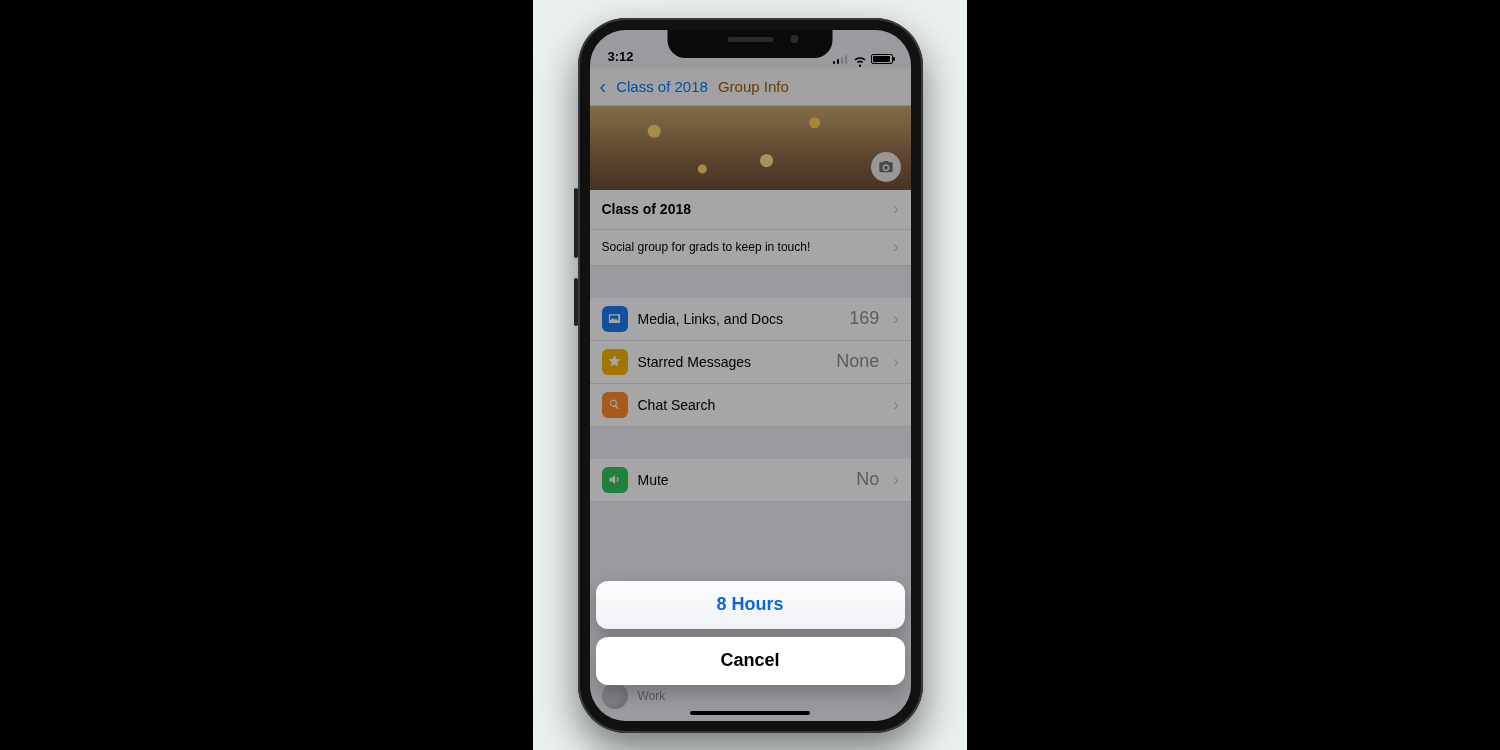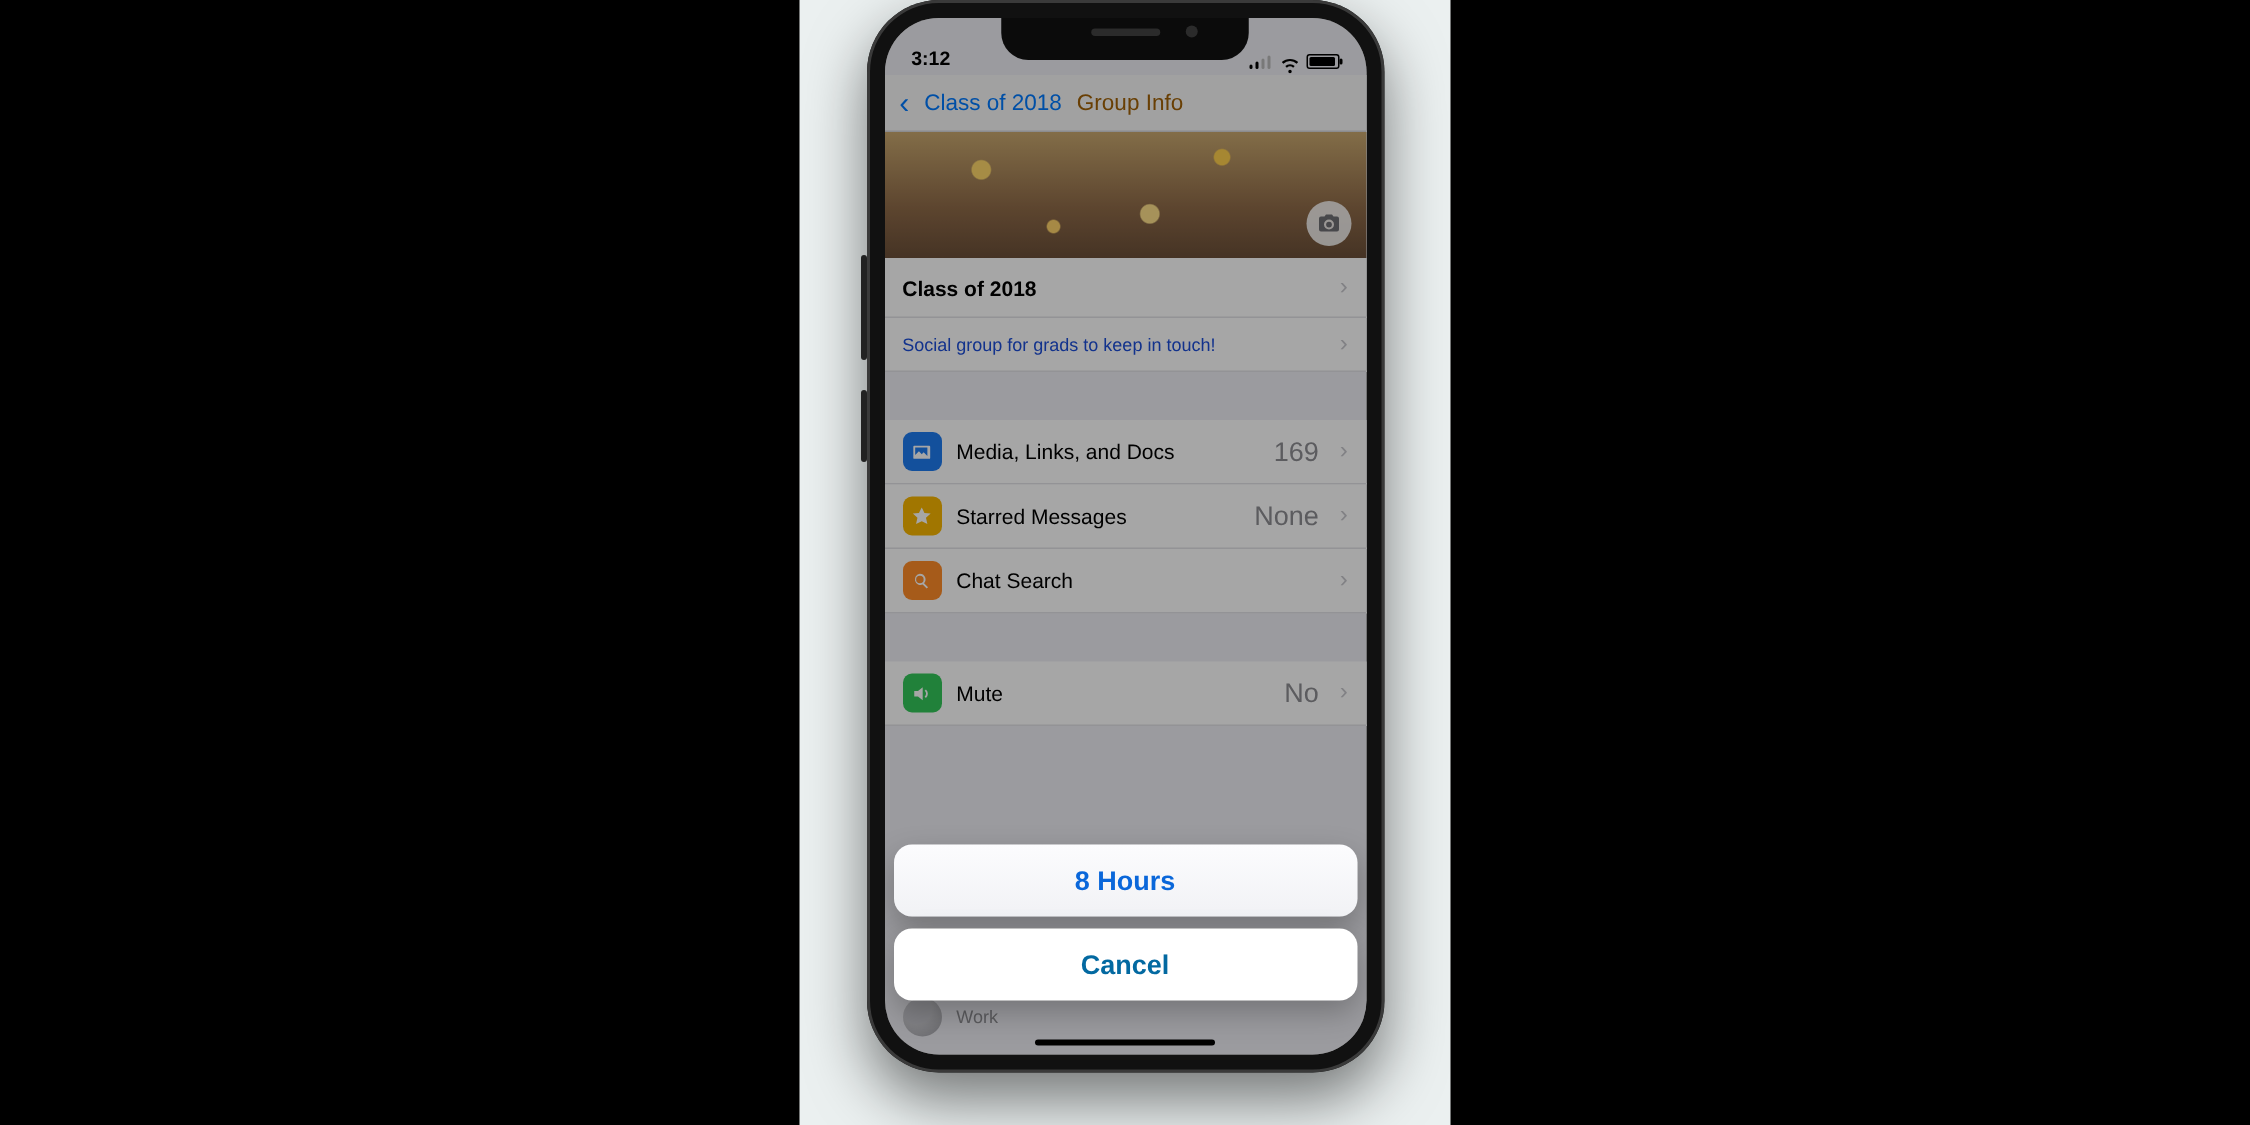--- a/index.html
+++ b/index.html
@@ -4,20 +4,21 @@
 <style>
   * { box-sizing: border-box; margin: 0; padding: 0; }
   html, body { width: 1500px; height: 750px; }
   body { background: #000; display: flex; align-items: center; justify-content: center; font-family: -apple-system, "Helvetica Neue", Helvetica, Arial, sans-serif; }
 
   .stage {
     width: 434px;
     height: 750px;
     background: #ebf0f0;
     display: flex;
+    align-items: center;
     justify-content: center;
     position: relative;
   }
 
   .phone {
     width: 345px;
     height: 715px;
     background: #111;
     border-radius: 48px;
     padding: 12px;
@@ -126,21 +127,21 @@
     min-height: 36px;
     background: #fff;
     border-bottom: 1px solid #e2e2e6;
     display: flex; align-items: center;
     padding: 8px 12px;
     gap: 10px;
     font-size: 14px;
     color: #000;
   }
   .row.tall { min-height: 40px; }
-  .row .sub { color: #1d4ed8; font-size: 12px; }
+  .row .sub { color: #000000; font-size: 12px; }
   .row .spacer { flex: 1; }
   .row .value { color: #8e8e93; font-size: 18px; margin-right: 4px; }
   .row .chev { color: #c7c7cc; font-size: 16px; }
   .row .title-strong { font-weight: 600; }
 
   .section-gap { height: 24px; }
   .section-gap.lg { height: 32px; }
 
   .appicon {
     width: 26px; height: 26px; border-radius: 6px;
@@ -168,21 +169,21 @@
     height: 48px; display:flex; align-items:center; justify-content:center;
     font-size: 18px; color:#0a67da;
     border-bottom: 1px solid #e3e3e7;
   }
   .sheet .opt:last-child { border-bottom: none; }
   .cancel {
     margin-top: 8px;
     background: #fff;
     border-radius: 12px;
     height: 48px; display:flex; align-items:center; justify-content:center;
-    font-size: 18px; font-weight: 600; color:#0369a1;
+    font-size: 18px; font-weight: 600; color:#000000;
     box-shadow: 0 8px 20px rgba(0,0,0,0.25);
   }
 
   
   .peek-row {
     display:flex; align-items:center; gap:10px;
     padding: 4px 12px 0;
     font-size: 12px; color:#8e8e93;
   }
   .peek-row .avatar {

